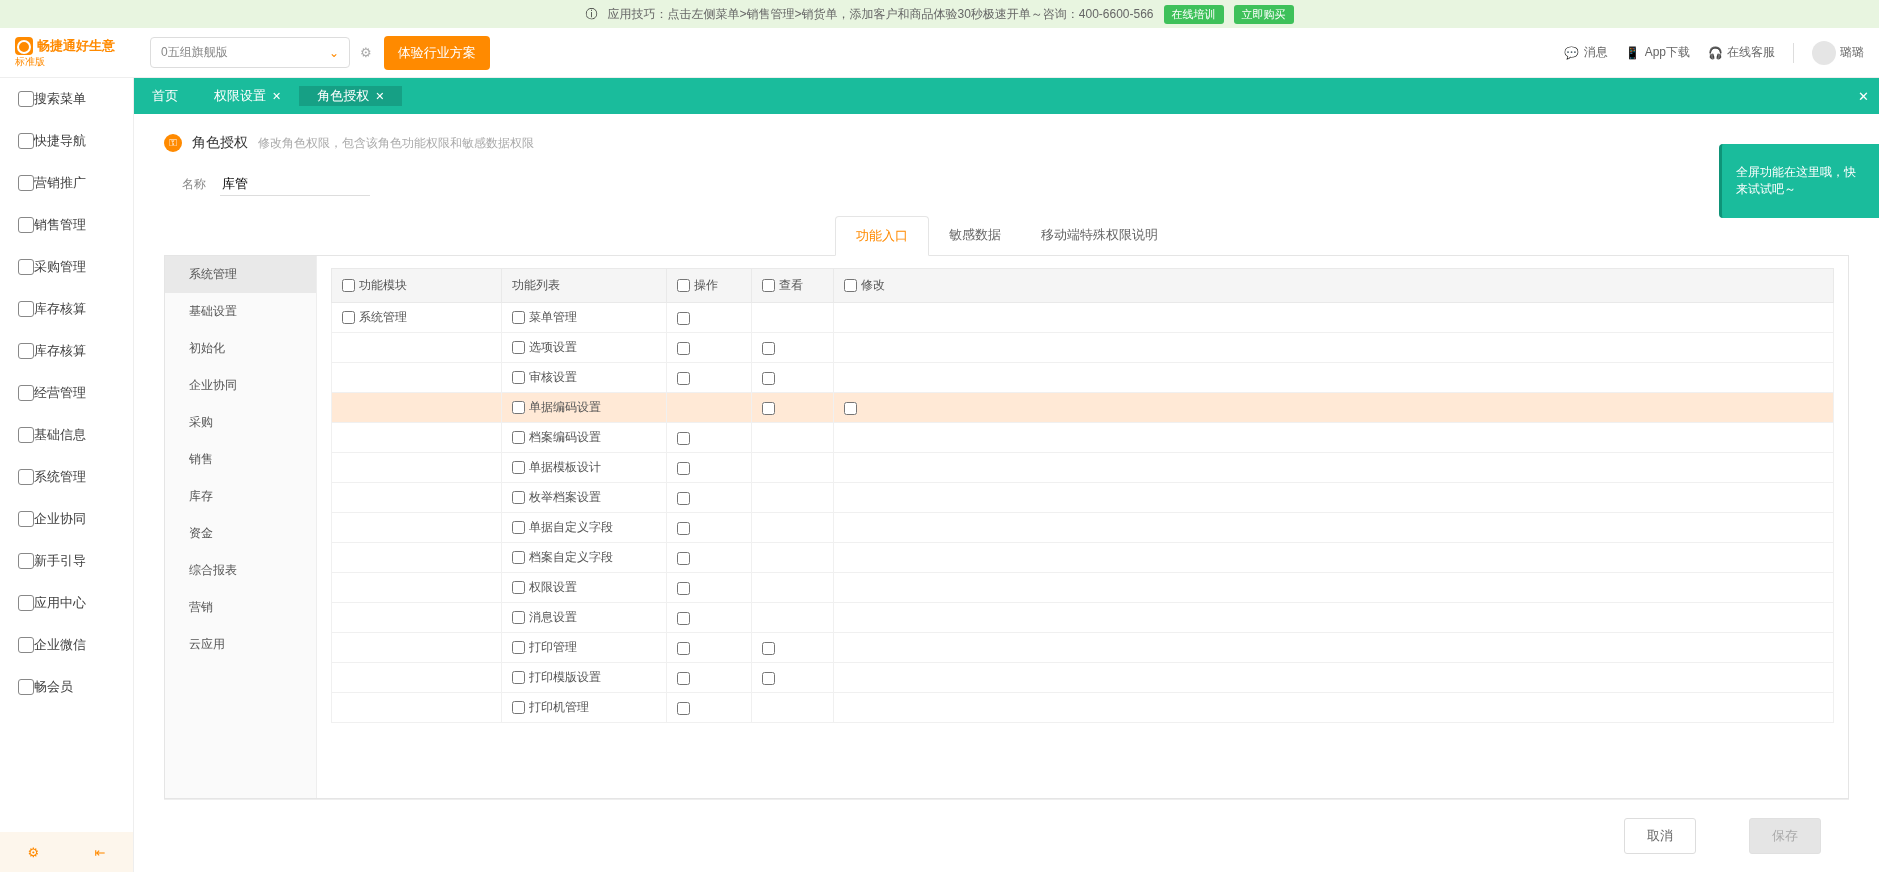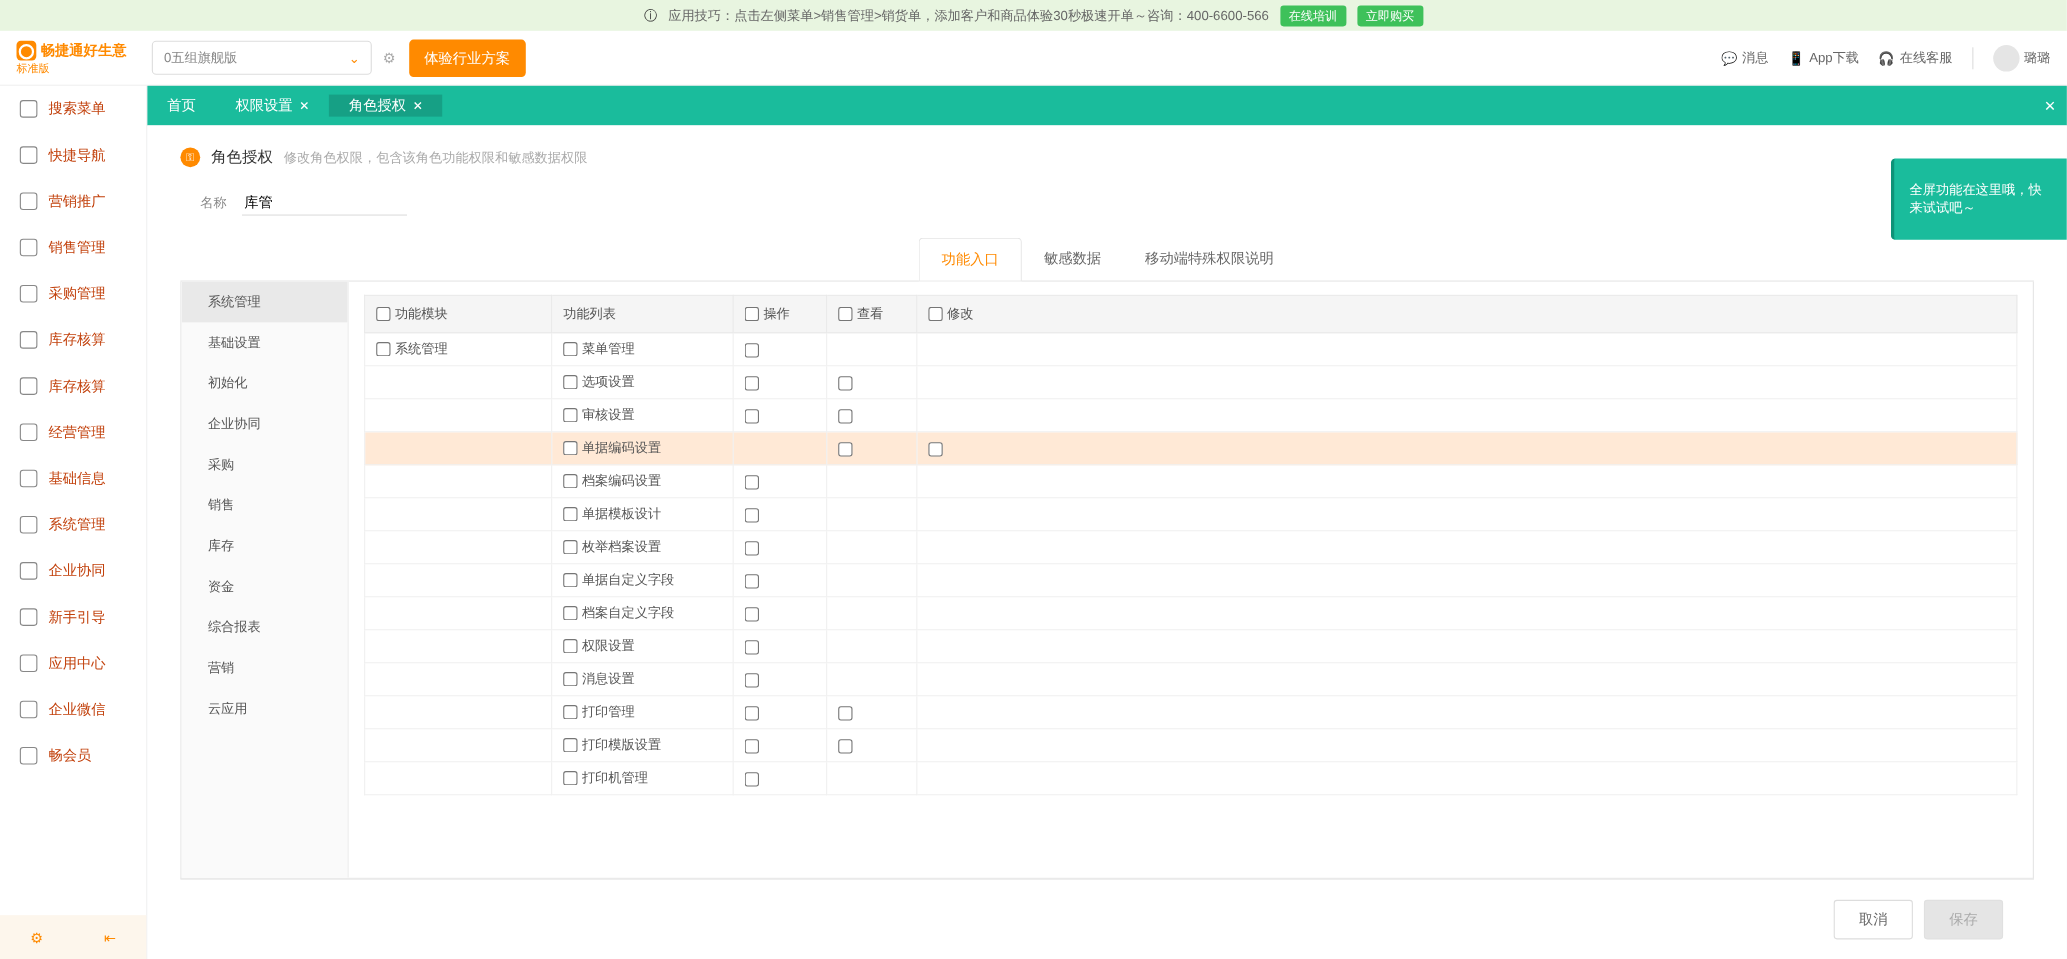--- a/index.html
+++ b/index.html
@@ -12,33 +12,33 @@
     .btn-green { background: #3ec15a; }
     
     
     .header { height: 50px; display: flex; align-items: center; padding: 0 15px; border-bottom: 1px solid #eee; }
     .logo-area { width: 115px; display: flex; flex-direction: column; align-items: flex-start; }
     .logo { display: flex; align-items: center; gap: 4px; }
     .logo-icon { width: 18px; height: 18px; background: #ff8a00; border-radius: 4px; display: inline-block; position: relative; }
     .logo-icon::before { content: ''; position: absolute; width: 10px; height: 10px; border: 2px solid #fff; border-radius: 50%; top: 3px; left: 2px; }
     .logo-text { font-size: 13px; color: #ff8a00; font-weight: bold; }
     .logo-sub { font-size: 10px; color: #ff8a00; }
-    .dropdown { margin-left: 8px; width: 200px; border: 1px solid #ddd; border-radius: 4px; padding: 6px 10px; display: flex; justify-content: space-between; align-items: center; cursor: pointer; font-size: 12px; color: #888; }
+    .dropdown { margin-left: 20px; width: 200px; border: 1px solid #ddd; border-radius: 4px; padding: 6px 10px; display: flex; justify-content: space-between; align-items: center; cursor: pointer; font-size: 12px; color: #888; }
     .gear { margin-left: 10px; color: #aaa; cursor: pointer; }
     .orange-btn { margin-left: 12px; background: #ff8a00; color: #fff; padding: 8px 14px; border-radius: 4px; cursor: pointer; font-size: 13px; }
     .header-right { margin-left: auto; display: flex; align-items: center; gap: 18px; font-size: 12px; color: #666; }
     .hr-item { display: flex; align-items: center; gap: 4px; cursor: pointer; }
     .avatar { width: 24px; height: 24px; border-radius: 50%; background: #e5e5e5; }
     .divider { width: 1px; height: 20px; background: #ddd; }
     
     
     .main { display: flex; height: calc(100vh - 78px); }
     .sidebar { width: 134px; background: #fff; border-right: 1px solid #eee; display: flex; flex-direction: column; }
     .sidebar-items { flex: 1; }
-    .sidebar-item { padding: 12px 18px; display: flex; align-items: center; gap: 10px; cursor: pointer; font-size: 13px; color: #c2410c; }
+    .sidebar-item { padding: 12px 18px; display: flex; align-items: center; cursor: pointer; font-size: 13px; color: #404040; }
     .sb-icon { width: 16px; height: 16px; border: 1.5px solid #888; border-radius: 3px; display: inline-block; }
     .sidebar-bottom { height: 40px; background: #fdf6ec; display: flex; align-items: center; justify-content: space-around; }
     .sidebar-bottom span { color: #ff8a00; cursor: pointer; }
     
     
     .content { flex: 1; display: flex; flex-direction: column; background: #f0f2f5; }
     .tabs { background: #1abc9c; display: flex; align-items: center; height: 36px; }
     .tab { padding: 0 18px; height: 20px; display: flex; align-items: center; gap: 6px; color: #fff; cursor: pointer; font-size: 13px; }
     .tab.active { background: #16a085; }
     .tab-close { font-size: 11px; }
@@ -64,21 +64,21 @@
     .side-list-item.active { background: #e9e9e9; }
     
     .table-area { flex: 1; overflow: auto; padding: 12px 14px 0; }
     table { width: 100%; border-collapse: collapse; }
     th { background: #f5f5f5; text-align: left; padding: 8px 10px; font-weight: normal; font-size: 12px; color: #555; border: 1px solid #e9e9e9; }
     td { padding: 6px 10px; border: 1px solid #f0f0f0; font-size: 12px; color: #555; }
     tr.highlighted td { background: #ffe9d6; }
     .chk { width: 13px; height: 13px; vertical-align: middle; margin-right: 4px; }
     
     .footer-bar { padding: 18px 28px; display: flex; justify-content: flex-end; gap: 10px; background: #fff; border-top: 1px solid #eee; }
-    .btn { padding: 8px 22px; border-radius: 3px; cursor: pointer; font-size: 13px; border: 1px solid #ddd; background: #fff; }
+    .btn { padding: 8px 22px; border-radius: 3px; cursor: pointer; font-size: 13px; border: 1px solid #ddd; background: #fff; margin-left: 43px; }
     .btn-cancel { color: #666; }
     .btn-save { background: #e5e5e5; color: #aaa; border-color: #e0e0e0; }
     
     .floating-tip { position: absolute; right: 0; top: 30px; background: #1abc9c; color: #fff; padding: 20px 14px; border-radius: 4px 0 0 4px; font-size: 12px; max-width: 160px; border-left: 3px solid #0e9378; }
     
     .col-mod { width: 170px; }
     .col-list { width: 165px; }
     .col-op { width: 85px; }
     .col-view { width: 82px; }
     .col-edit { }

